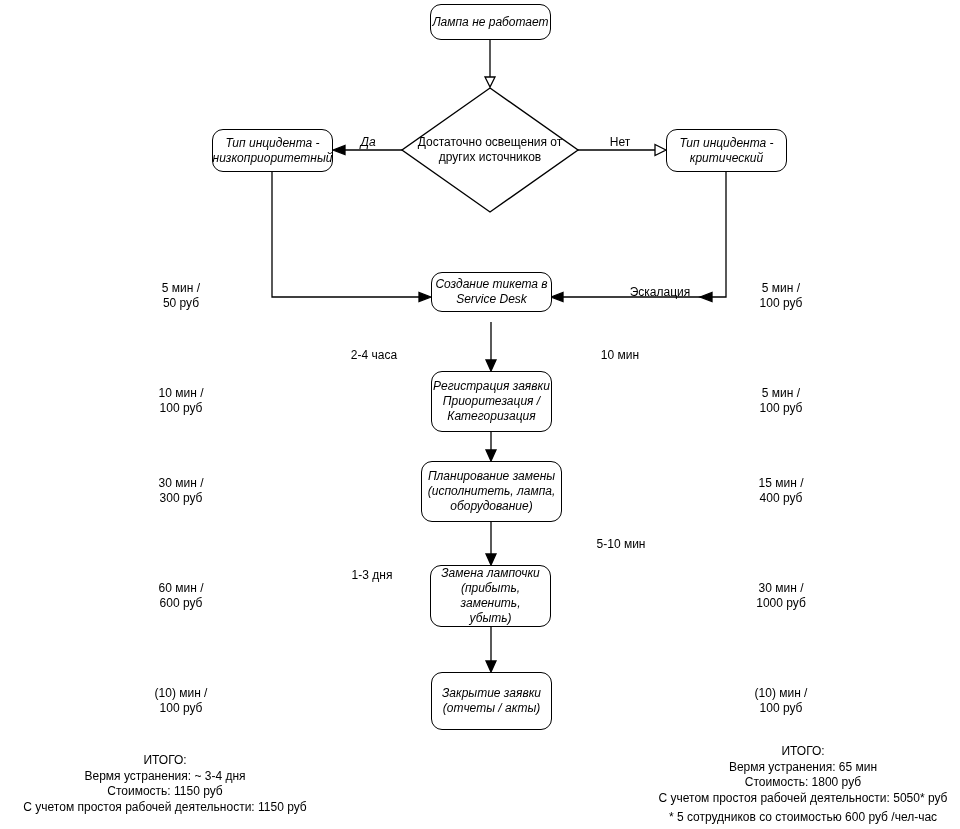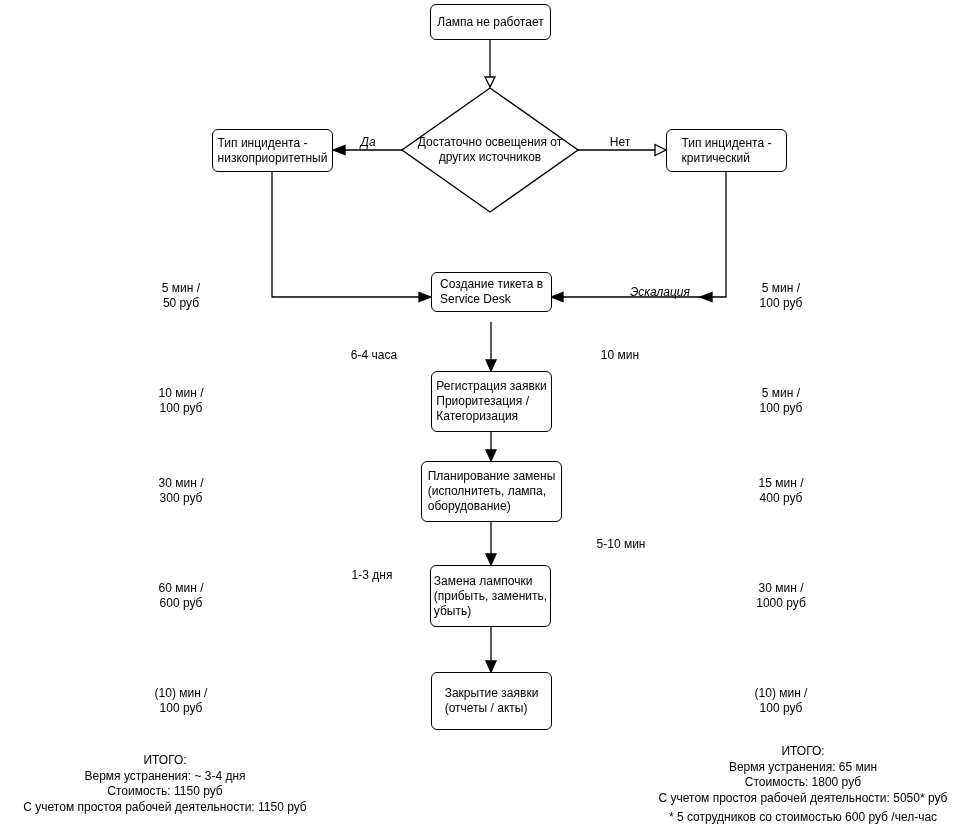--- a/index.html
+++ b/index.html
@@ -14,28 +14,29 @@
     overflow: hidden;
   }
   .wires {
     position: absolute;
     left: 0; top: 0;
   }
   .node {
     position: absolute;
     box-sizing: border-box;
     border: 1.5px solid #000000;
-    border-radius: 6px;
+    border-radius: 11px;
     background: #ffffff;
     display: flex;
     align-items: center;
     justify-content: center;
-    text-align: left;
+    text-align: center;
     white-space: pre-line;
     line-height: 15px;
+    font-style: italic;
   }
   .lbl {
     position: absolute;
     text-align: center;
     white-space: pre-line;
     line-height: 15px;
   }
   .sum {
     position: absolute;
     text-align: center;
@@ -108,23 +109,23 @@
 
   <div class="node" style="left:431px; top:672px; width:121px; height:58px;">Закрытие заявки
 (отчеты / акты)</div>
 
   <div class="node" style="left:430px; top:565px; width:121px; height:62px;">Замена лампочки
 (прибыть, заменить,
 убыть)</div>
 
   <div class="lbl" style="left:352px; top:135px; width:32px;font-style:italic;">Да</div>
   <div class="lbl" style="left:602px; top:135px; width:36px;">Нет</div>
-  <div class="lbl" style="left:620px; top:285px; width:80px;font-style:italic;">Эскалация</div>
+  <div class="lbl" style="left:620px; top:285px; width:80px;">Эскалация</div>
 
-  <div class="lbl" style="left:334px; top:348px; width:80px;">6-4 часа</div>
+  <div class="lbl" style="left:334px; top:348px; width:80px;">2-4 часа</div>
   <div class="lbl" style="left:580px; top:348px; width:80px;">10 мин</div>
   <div class="lbl" style="left:332px; top:568px; width:80px;">1-3 дня</div>
   <div class="lbl" style="left:581px; top:537px; width:80px;">5-10 мин</div>
 
   <div class="lbl" style="left:131px; top:281px; width:100px;">5 мин /
 50 руб</div>
   <div class="lbl" style="left:131px; top:386px; width:100px;">10 мин /
 100 руб</div>
   <div class="lbl" style="left:131px; top:476px; width:100px;">30 мин /
 300 руб</div>

